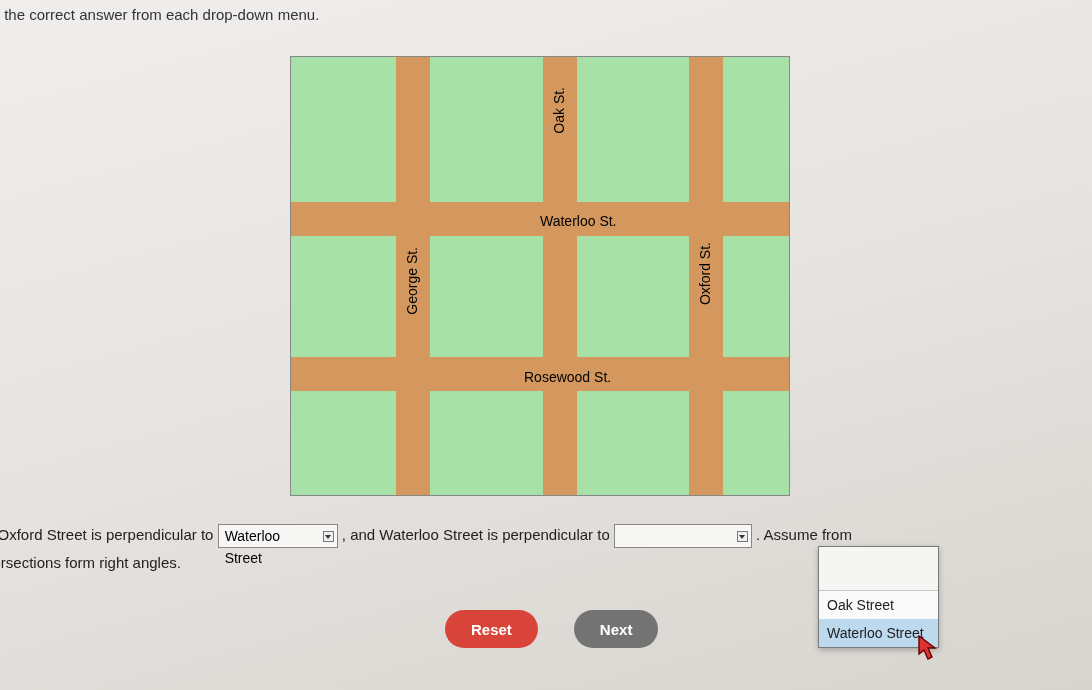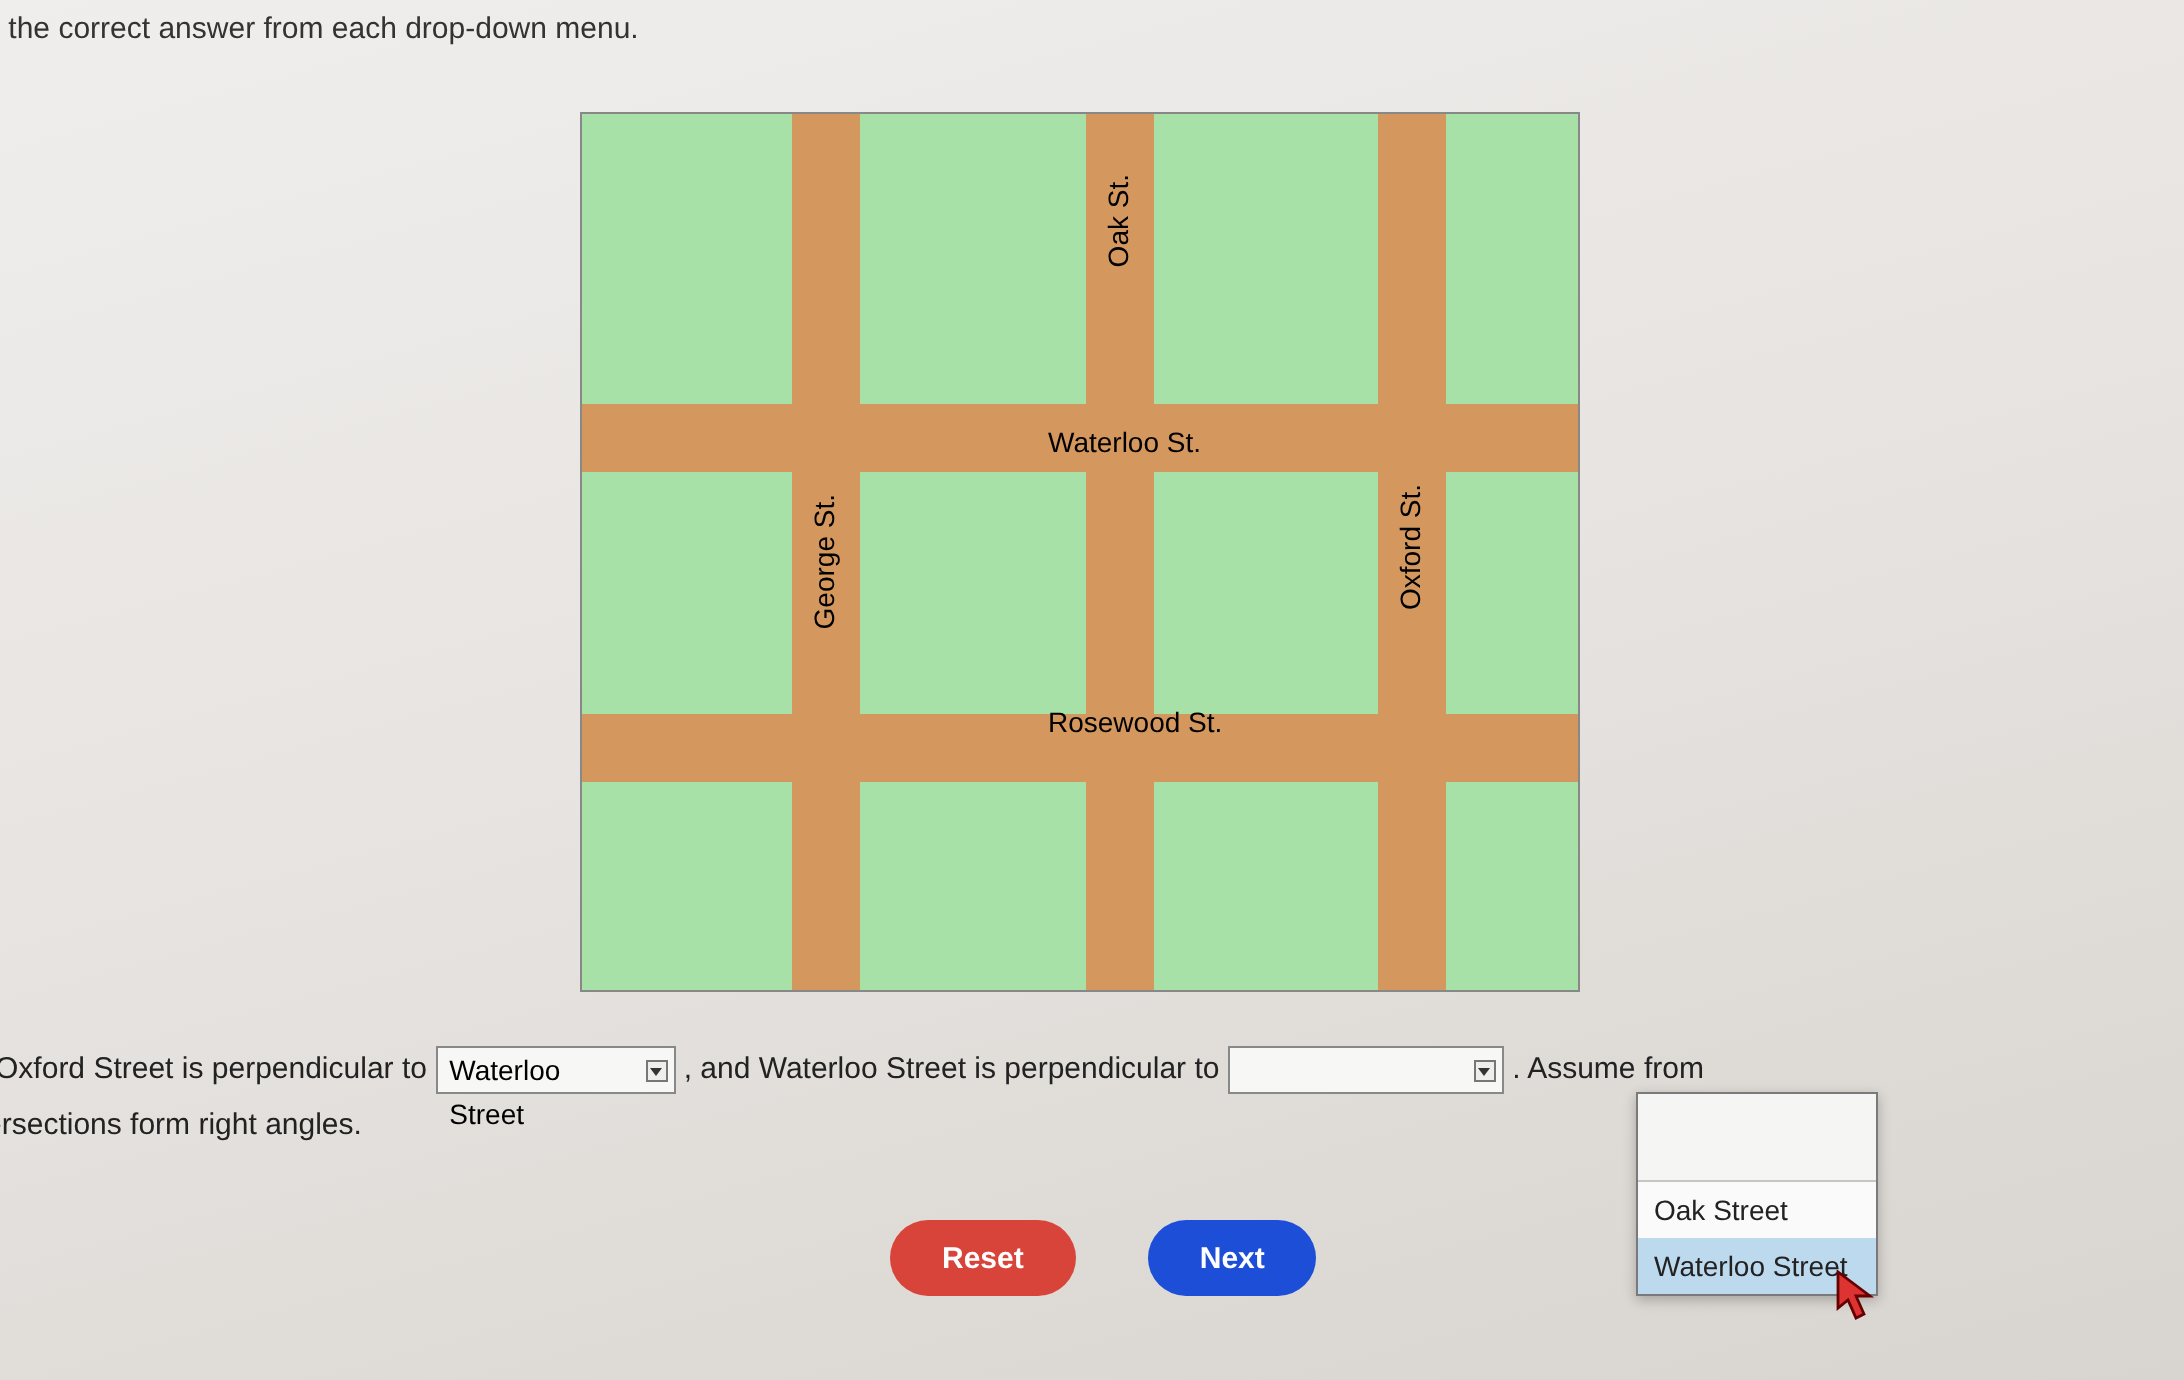--- a/index.html
+++ b/index.html
@@ -30,22 +30,22 @@
   }
   .road-h, .road-v { position: absolute; background: #d4975e; }
   .road-h { width: 100%; height: 34px; left: 0; }
   .road-v { height: 100%; width: 34px; top: 0; }
   .r-wat { top: 145px; }
   .r-ros { top: 300px; }
   .r-geo { left: 105px; }
   .r-oak { left: 252px; }
   .r-oxf { left: 398px; }
   .map-label { position: absolute; font-size: 14px; color: #000; font-family: Arial, sans-serif; }
-  .lbl-wat { left: 233px; top: 156px; }
-  .lbl-ros { left: 233px; top: 296px; }
+  .lbl-wat { left: 249px; top: 156px; }
+  .lbl-ros { left: 233px; top: 312px; }
   .rot { writing-mode: vertical-rl; transform: rotate(180deg); }
   .lbl-geo { left: 113px; top: 190px; }
   .lbl-oak { left: 260px; top: 30px; }
   .lbl-oxf { left: 406px; top: 185px; }
 
   .question-row {
     position: absolute;
     top: 522px;
     left: -40px;
     width: 1100px;
@@ -100,21 +100,21 @@
     border-radius: 20px;
     color: #fff;
     font-weight: bold;
     font-size: 15px;
     display: flex;
     align-items: center;
     justify-content: center;
     cursor: pointer;
   }
   .btn-reset { background: #d9443a; }
-  .btn-next { background: #1d4ed8; }
+  .btn-next { background: #737373; }
 
   .dropdown-open {
     position: absolute;
     left: 818px;
     top: 546px;
     width: 121px;
     border: 1px solid #7a7a7a;
     background: #fafafa;
     box-shadow: 0 2px 6px rgba(0,0,0,0.25);
     font-size: 14px;

